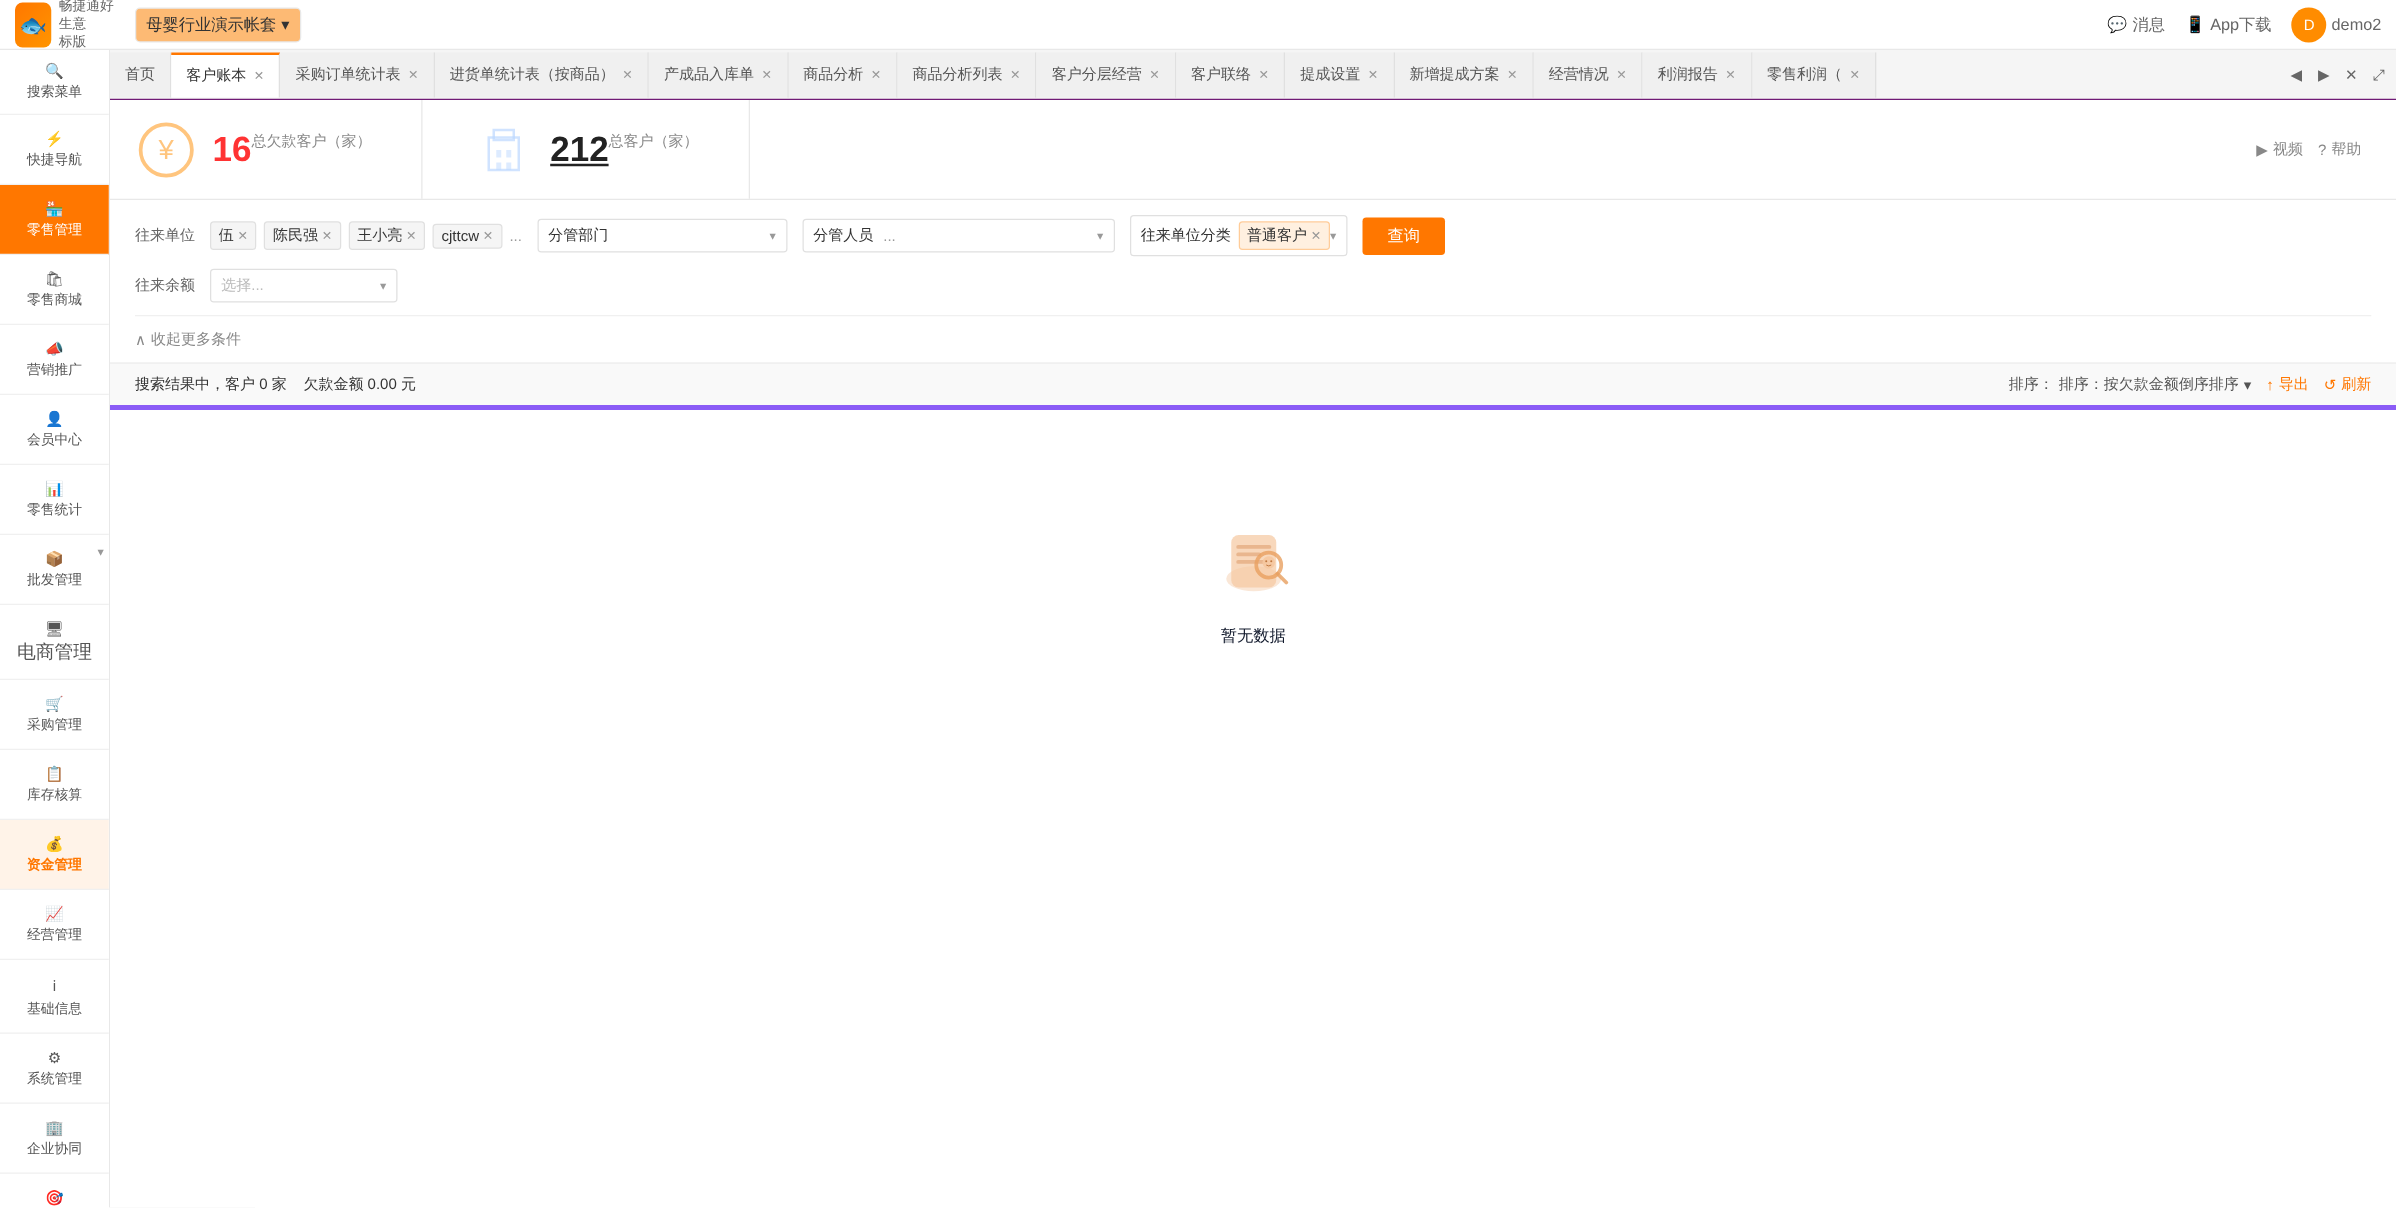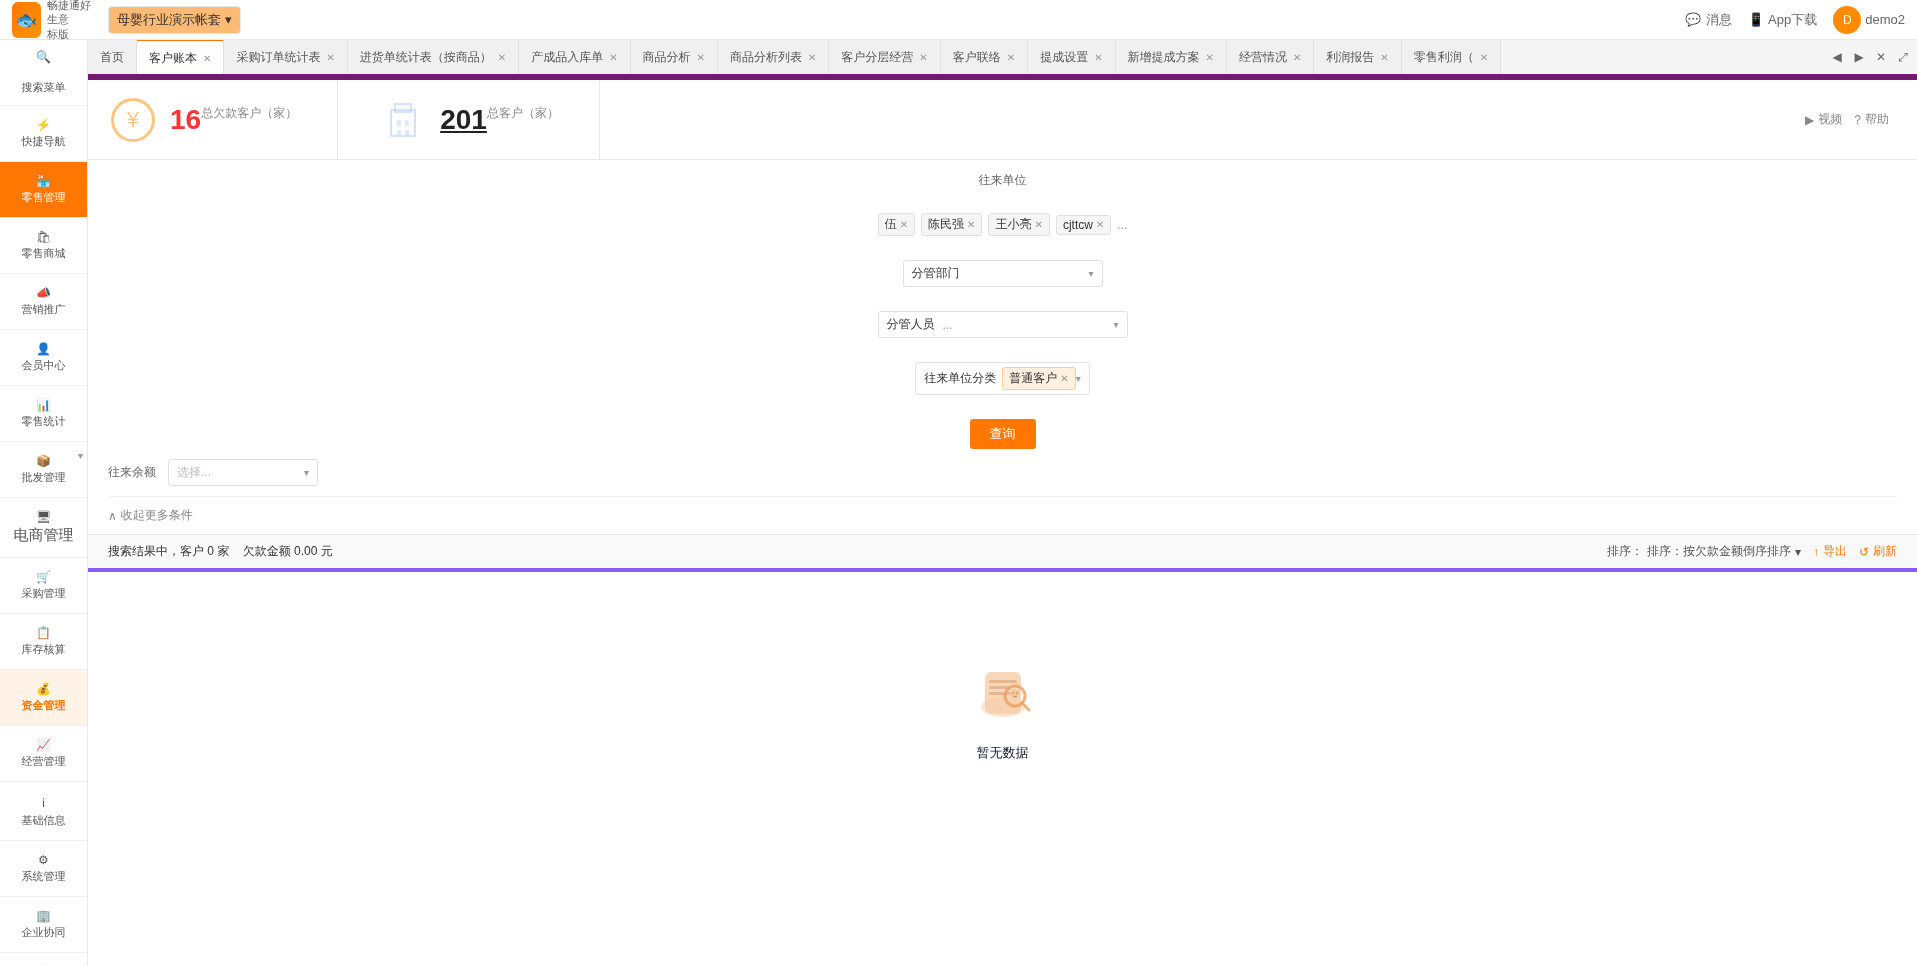--- a/index.html
+++ b/index.html
@@ -25,21 +25,21 @@
     
     .sidebar { width: 88px; background: #fff; border-right: 1px solid #e8e8e8; display: flex; flex-direction: column; overflow-y: auto; flex-shrink: 0; }
     .sidebar-item { padding: 12px 4px; text-align: center; cursor: pointer; color: #555; font-size: 12px; border-bottom: 1px solid #f0f0f0; }
     .sidebar-item.active { background: #ff7700; color: #fff; }
     .sidebar-search { padding: 10px 4px; text-align: center; cursor: pointer; color: #555; font-size: 12px; border-bottom: 1px solid #f0f0f0; }
 
     
     .content-area { flex: 1; display: flex; flex-direction: column; overflow: hidden; }
 
     
-    .tabs-bar { height: 40px; background: #f5f5f5; display: flex; align-items: center; border-bottom: 6px solid #701a75; overflow-x: auto; flex-shrink: 0; }
+    .tabs-bar { height: 40px; background: #f5f5f5; display: flex; align-items: center; border-bottom: 1px solid #701a75; overflow-x: auto; flex-shrink: 0; }
     .tabs-bar::-webkit-scrollbar { height: 0; }
     .tab { height: 36px; padding: 0 12px; display: flex; align-items: center; gap: 4px; cursor: pointer; font-size: 12px; color: #555; white-space: nowrap; border-right: 1px solid #e0e0e0; background: #f0f0f0; flex-shrink: 0; }
     .tab.active { background: #fff; color: #333; border-top: 2px solid #ff7700; }
     .tab-close { color: #999; font-size: 10px; cursor: pointer; margin-left: 2px; }
     .tabs-controls { display: flex; align-items: center; margin-left: auto; padding: 0 4px; gap: 2px; flex-shrink: 0; }
     .tabs-ctrl-btn { width: 20px; height: 20px; display: flex; align-items: center; justify-content: center; cursor: pointer; color: #666; font-size: 12px; }
 
     
     .page-content { flex: 1; overflow-y: auto; background: #fff; }
 
@@ -53,21 +53,21 @@
     .card-icon-blue { width: 44px; height: 44px; display: flex; align-items: center; justify-content: center; color: #a0c8ff; font-size: 28px; opacity: 0.7; }
     .summary-card-info { display: flex; flex-direction: row; }
     .summary-value { font-size: 28px; font-weight: bold; color: #ff3333; line-height: 1.2; }
     .summary-value.black { color: #222; text-decoration: underline; }
     .summary-label { font-size: 12px; color: #888; margin-top: 2px; }
     .summary-help { margin-left: auto; display: flex; gap: 12px; padding-right: 8px; }
     .help-item { display: flex; align-items: center; gap: 4px; color: #888; font-size: 12px; cursor: pointer; }
 
     
     .filter-area { padding: 12px 20px 0; background: #fff; border-bottom: 1px solid #e8e8e8; }
-    .filter-row { display: flex; align-items: center; gap: 24px; margin-bottom: 10px; flex-wrap: wrap; flex-direction: column; }
+    .filter-row { display: flex; align-items: center; gap: 12px; margin-bottom: 10px; flex-wrap: wrap; }
     .filter-label { color: #666; font-size: 12px; white-space: nowrap; }
     .filter-tags { display: flex; align-items: center; gap: 6px; flex-wrap: wrap; }
     .filter-tag { display: flex; align-items: center; gap: 3px; background: #f5f5f5; border: 1px solid #e0e0e0; border-radius: 3px; padding: 2px 6px; font-size: 12px; color: #333; }
     .tag-close { color: #999; cursor: pointer; font-size: 10px; }
     .more-tags { color: #999; cursor: pointer; font-size: 12px; }
     .filter-select { display: flex; align-items: center; border: 1px solid #e0e0e0; border-radius: 3px; padding: 4px 8px; min-width: 120px; cursor: pointer; background: #fff; font-size: 12px; color: #333; }
     .filter-select-wide { min-width: 200px; }
     .select-arrow { margin-left: auto; color: #999; font-size: 10px; }
     .btn-query { background: #ff7700; color: #fff; border: none; border-radius: 3px; padding: 6px 20px; cursor: pointer; font-size: 13px; }
     .collapse-btn { display: flex; align-items: center; gap: 4px; color: #888; font-size: 12px; cursor: pointer; margin: 0 auto; padding: 6px 0; }
@@ -126,21 +126,21 @@
         <span>demo2</span>
       </div>
     </div>
   </div>
 
   <div class="main-layout">
 
     <div class="sidebar">
       <div class="sidebar-search">
         <div>🔍</div>
-        <div style="font-size:11px;margin-top:16px;">搜索菜单</div>
+        <div style="font-size:11px;margin-top:2px;">搜索菜单</div>
       </div>
       <div class="sidebar-item">
         <div>⚡</div>
         <div style="font-size:11px;margin-top:2px;">快捷导航</div>
       </div>
       <div class="sidebar-item active">
         <div>🏪</div>
         <div style="font-size:11px;margin-top:2px;">零售管理</div>
       </div>
       <div class="sidebar-item">
@@ -293,21 +293,21 @@
                   <rect x="8" y="10" width="24" height="26" fill="none" stroke="#a0c8ff" stroke-width="2" opacity="0.7"></rect>
                   <rect x="12" y="4" width="16" height="8" fill="none" stroke="#a0c8ff" stroke-width="2" opacity="0.7"></rect>
                   <rect x="14" y="20" width="4" height="6" fill="#a0c8ff" opacity="0.5"></rect>
                   <rect x="22" y="20" width="4" height="6" fill="#a0c8ff" opacity="0.5"></rect>
                   <rect x="14" y="30" width="4" height="6" fill="#a0c8ff" opacity="0.5"></rect>
                   <rect x="22" y="30" width="4" height="6" fill="#a0c8ff" opacity="0.5"></rect>
                 </svg>
               </div>
             </div>
             <div class="summary-card-info">
-              <div class="summary-value black">201</div>
+              <div class="summary-value black">212</div>
               <div class="summary-label">总客户（家）</div>
             </div>
           </div>
 
           <div class="summary-help">
             <div class="help-item">
               <span>▶</span>
               <span>视频</span>
             </div>
             <div class="help-item">

